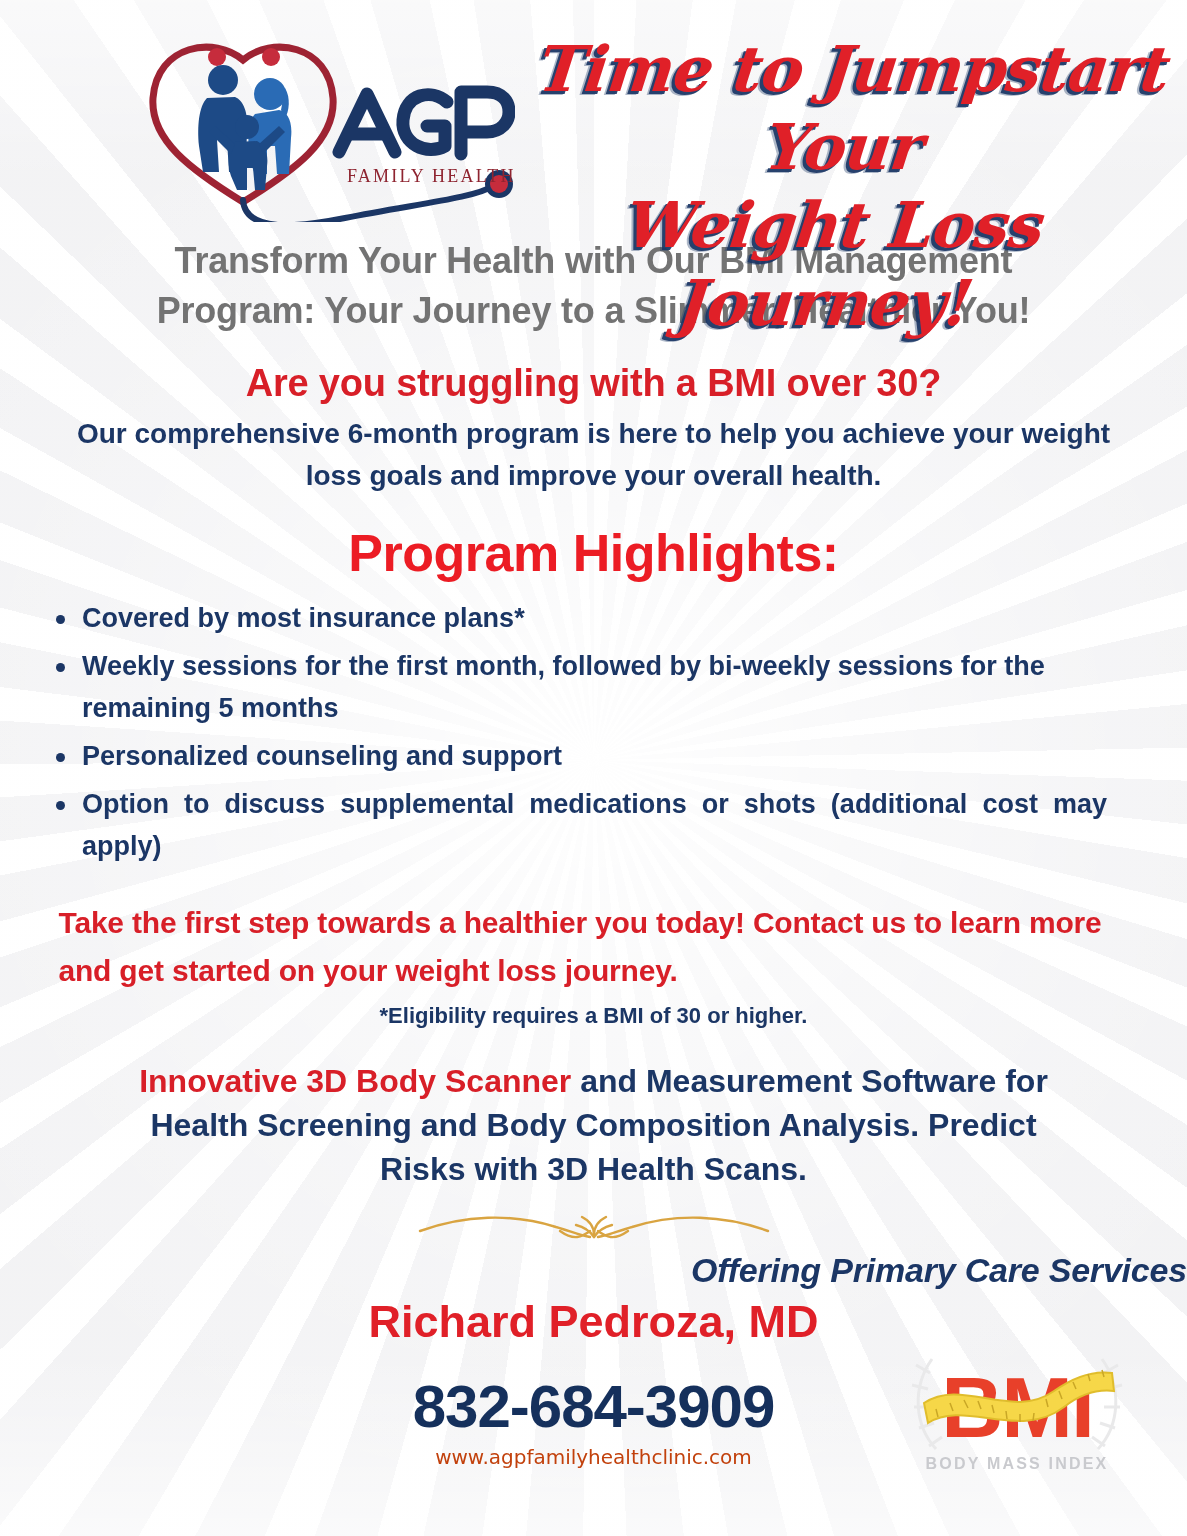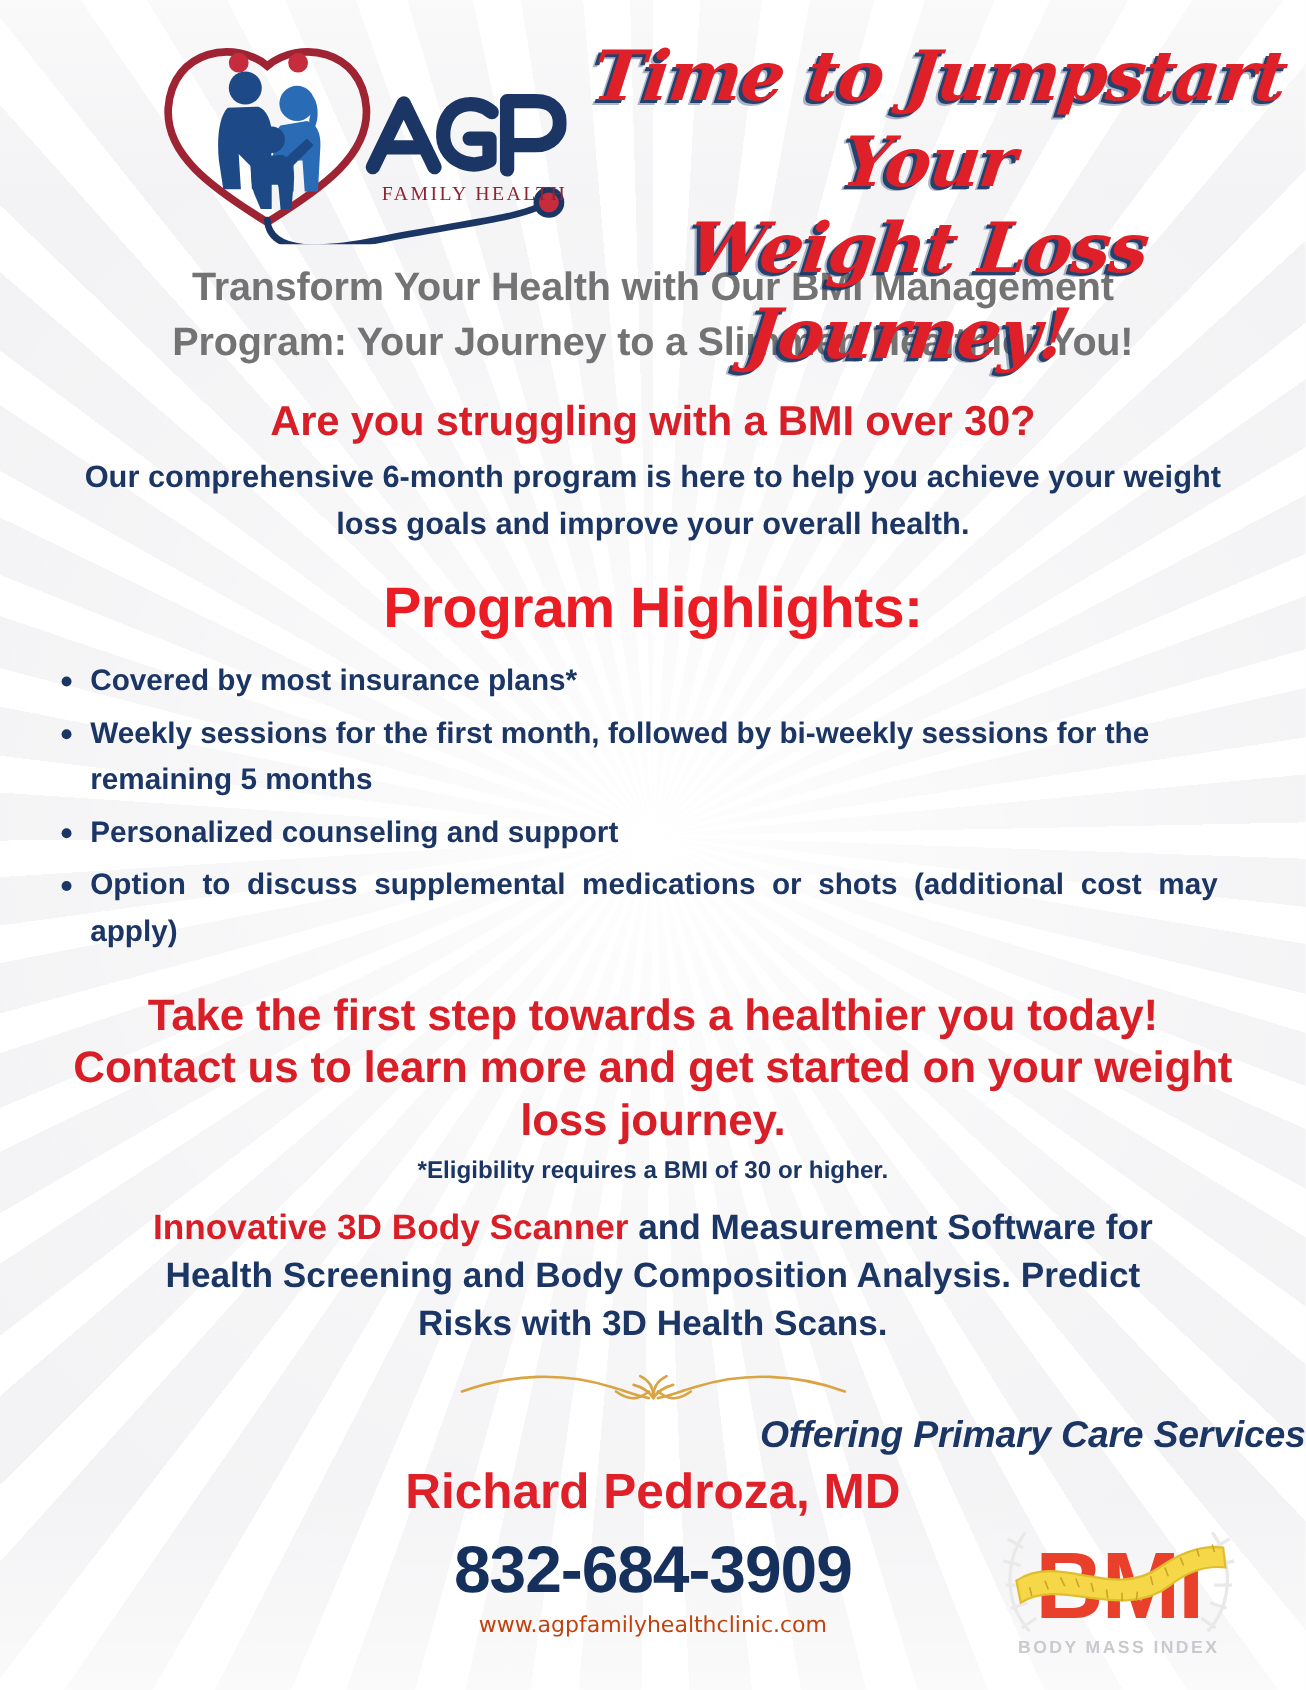--- a/index.html
+++ b/index.html
@@ -152,38 +152,37 @@
     width: 9px; height: 9px;
     border-radius: 50%;
     background: #1b3665;
   }
   ul.bullets li.justify { text-align: justify; }
   ul.bullets li.justify > span { display: inline; }
 
   h3.cta {
     margin: 32px auto 0;
     width: 1070px;
-    text-align: center;
-    font-size: 40px;
+    font-size: 30px;
     line-height: 48px;
     font-weight: 700;
     color: #d81f28;
     letter-spacing: -.2px;
   }
 
   p.finepr {
     margin-top: 8px;
     text-align: center;
     font-size: 22px;
     font-weight: 700;
     color: #1b3665;
   }
 
   p.scanner {
-    margin: 16px auto 0;
+    margin: 30px auto 0;
     width: 960px;
     text-align: center;
     font-size: 32px;
     line-height: 44px;
     font-weight: 700;
     color: #1b3665;
   }
 
   
   .divider {
@@ -206,21 +205,21 @@
   }
   .doctor {
     margin-top: 6px;
     text-align: center;
     font-size: 45px;
     font-weight: 700;
     color: #e02028;
     letter-spacing: 0px;
   }
   .phone {
-    margin-top: 10px;
+    margin-top: 24px;
     text-align: center;
     font-size: 60px;
     font-weight: 700;
     color: #15305c;
     letter-spacing: -1px;
   }
   .website {
     margin-top: 4px;
     text-align: center;
     font-size: 20px;

